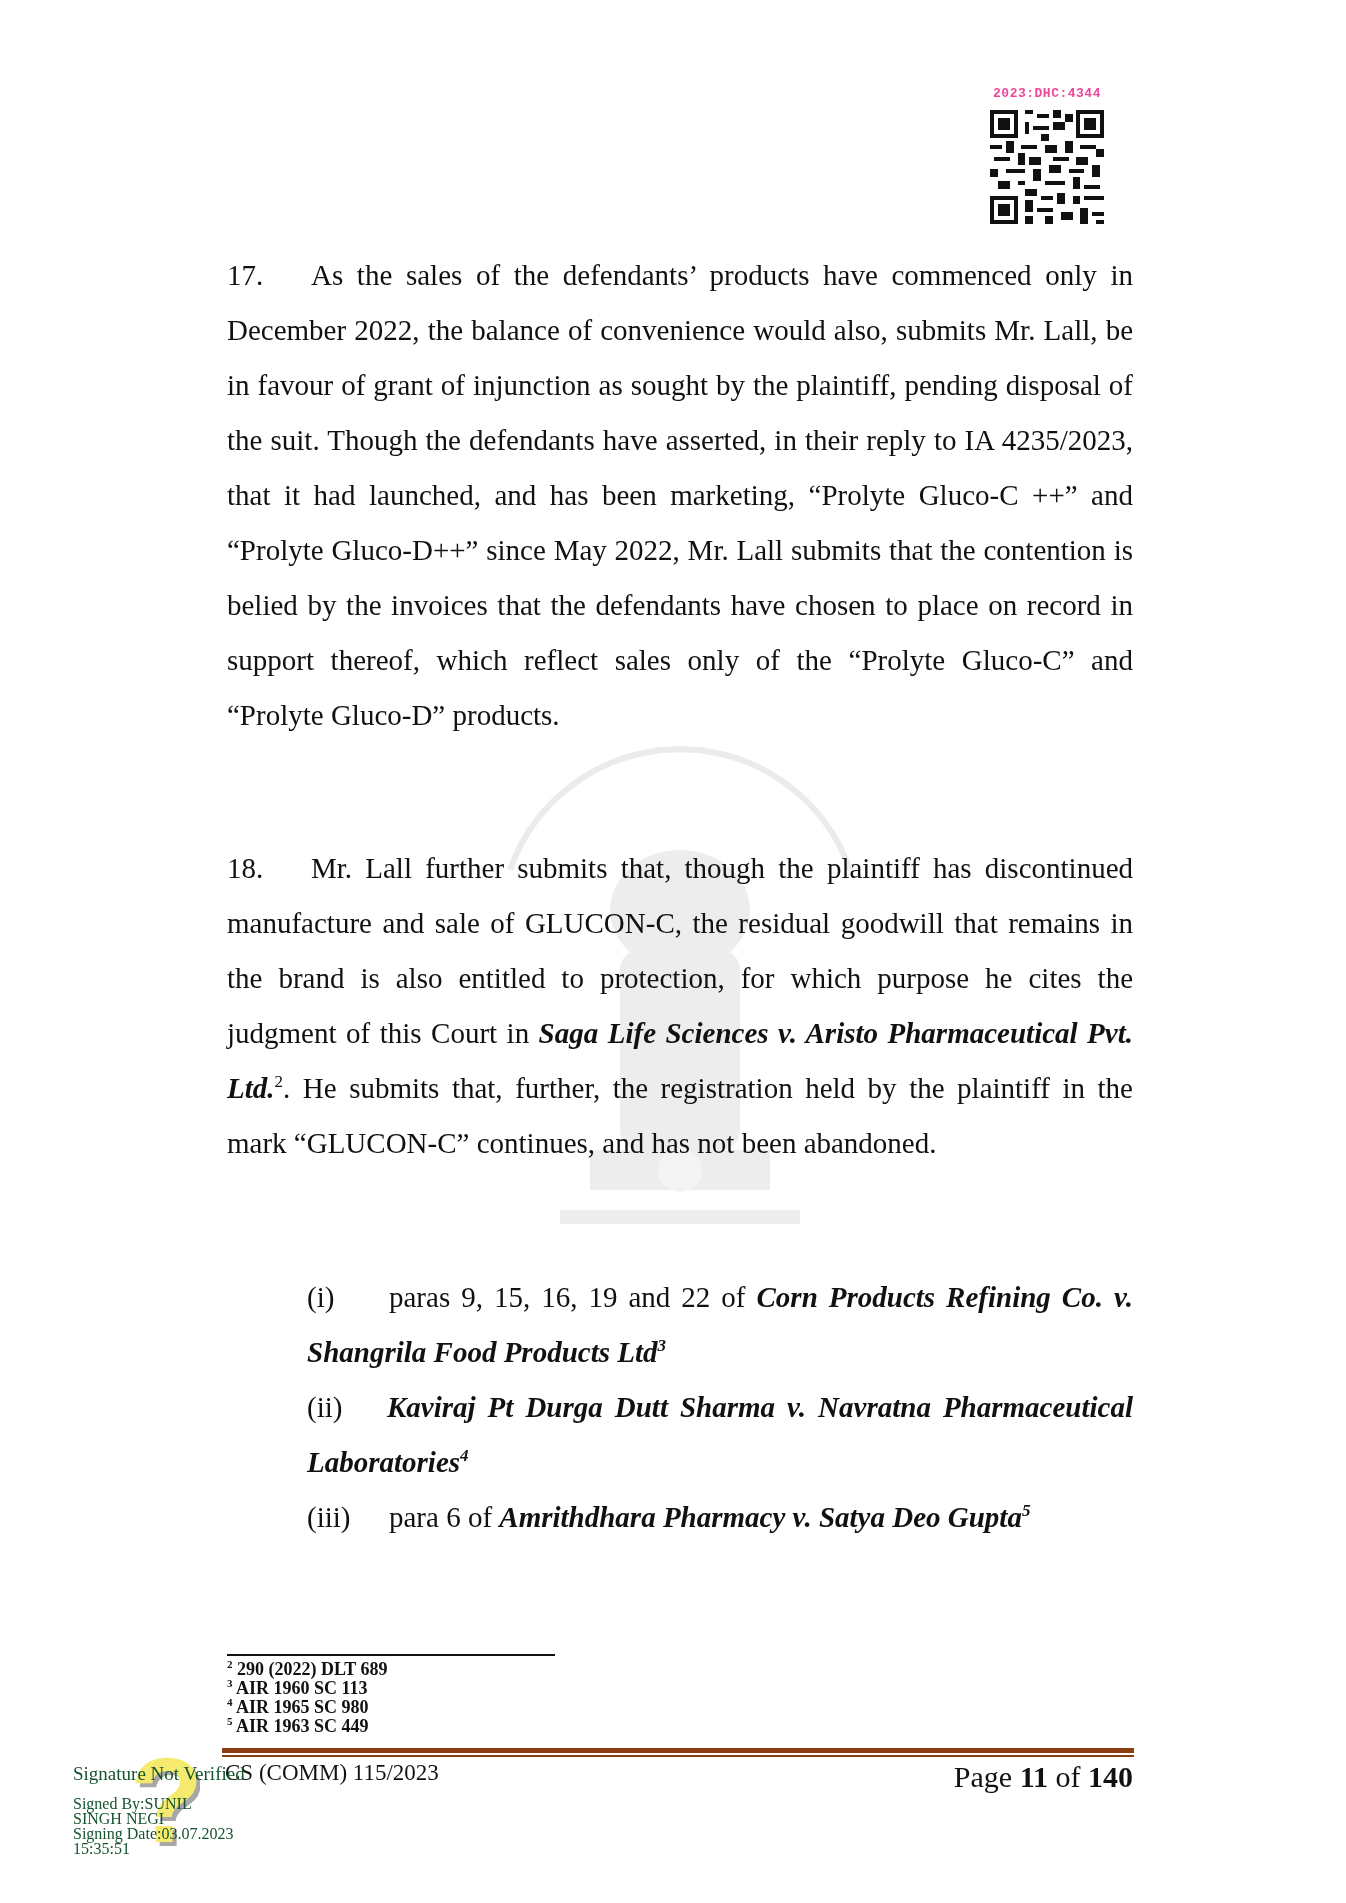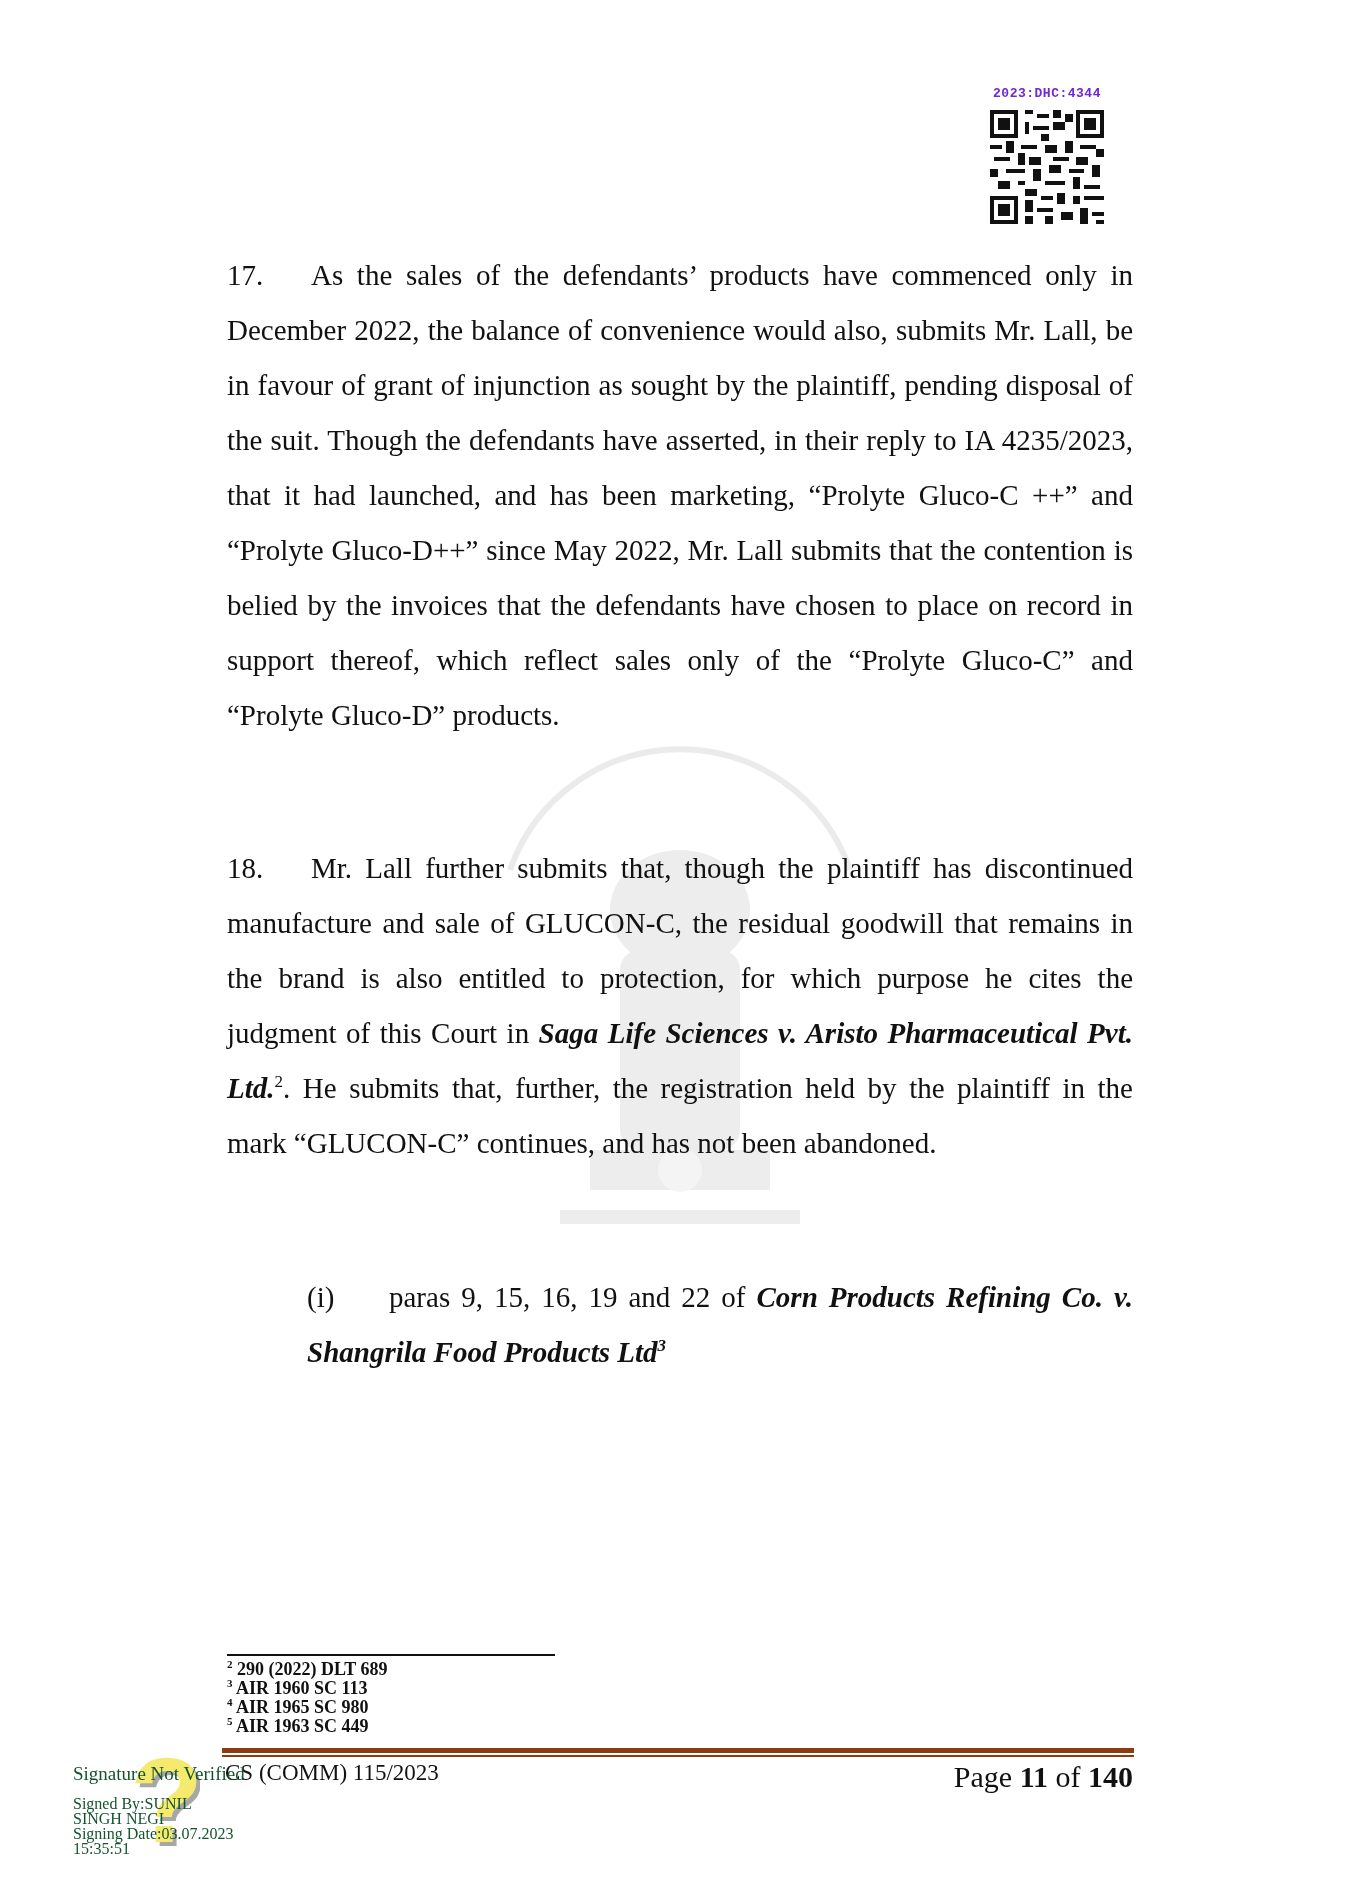--- a/index.html
+++ b/index.html
@@ -7,21 +7,21 @@
     width: 1346px; height: 1903px; position: relative; overflow: hidden;
     font-family: "Liberation Serif", "DejaVu Serif", serif; color: #111111;
   }
   .watermark {
     position: absolute; left: 470px; top: 690px; width: 420px; height: 640px;
     opacity: 0.10; pointer-events: none;
   }
   .cite-id {
     position: absolute; left: 977px; top: 86px; width: 140px;
     font-family: "Liberation Mono", "DejaVu Sans Mono", monospace;
-    font-size: 13px; font-weight: bold; letter-spacing: 0.5px; text-align: center; color: #6d28d9;
+    font-size: 13px; font-weight: bold; letter-spacing: 0.5px; text-align: center; color: #ec4899;
   }
   .qr { position: absolute; left: 990px; top: 110px; width: 114px; height: 114px; }
   .body-text {
     position: absolute; left: 227px; width: 906px;
     font-size: 29px; line-height: 55px; text-align: justify;
   }
   .para-num { font-weight: normal; display: inline-block; width: 84px; }
   .b { font-weight: bold; }
   .bi { font-weight: bold; font-style: italic; }
   sup { font-size: 17px; line-height: 0; vertical-align: super; }
@@ -129,20 +129,26 @@
 </div>
 
 <div class="body-text p18">
   <span class="para-num">18.</span><span>Mr. Lall further submits that, though the plaintiff has discontinued manufacture and sale of GLUCON-C, the residual goodwill that remains in the brand is also entitled to protection, for which purpose he cites the judgment of this Court in </span><span class="bi">Saga Life Sciences v. Aristo Pharmaceutical Pvt. Ltd.</span><sup>2</sup><span>.  He submits that, further, the registration held by the plaintiff in the mark “GLUCON-C” continues, and has not been abandoned.</span>
 </div>
 
 <div class="body-text p19">
   <div class="sub-item">
     <span class="sub-label">(i)</span><span>paras 9, 15, 16, 19 and 22 of </span><span class="bi">Corn Products Refining Co. v. Shangrila Food Products Ltd</span><sup class="bi">3</sup>
   </div>
+  <div class="sub-item">
+    <span class="sub-label-2">(ii)</span><span class="bi">Kaviraj Pt Durga Dutt Sharma v. Navratna Pharmaceutical Laboratories</span><sup class="bi">4</sup>
+  </div>
+  <div class="sub-item">
+    <span class="sub-label">(iii)</span><span>para 6 of </span><span class="bi">Amrithdhara Pharmacy v. Satya Deo Gupta</span><sup class="bi">5</sup>
+  </div>
 </div>
 
 <div class="fn-rule"></div>
 <div class="footnotes">
   <div><sup>2</sup> <span>290 (2022) DLT 689</span></div>
   <div><sup>3</sup> <span>AIR 1960 SC 113</span></div>
   <div><sup>4</sup> <span>AIR 1965 SC 980</span></div>
   <div><sup>5</sup> <span>AIR 1963 SC 449</span></div>
 </div>
 

